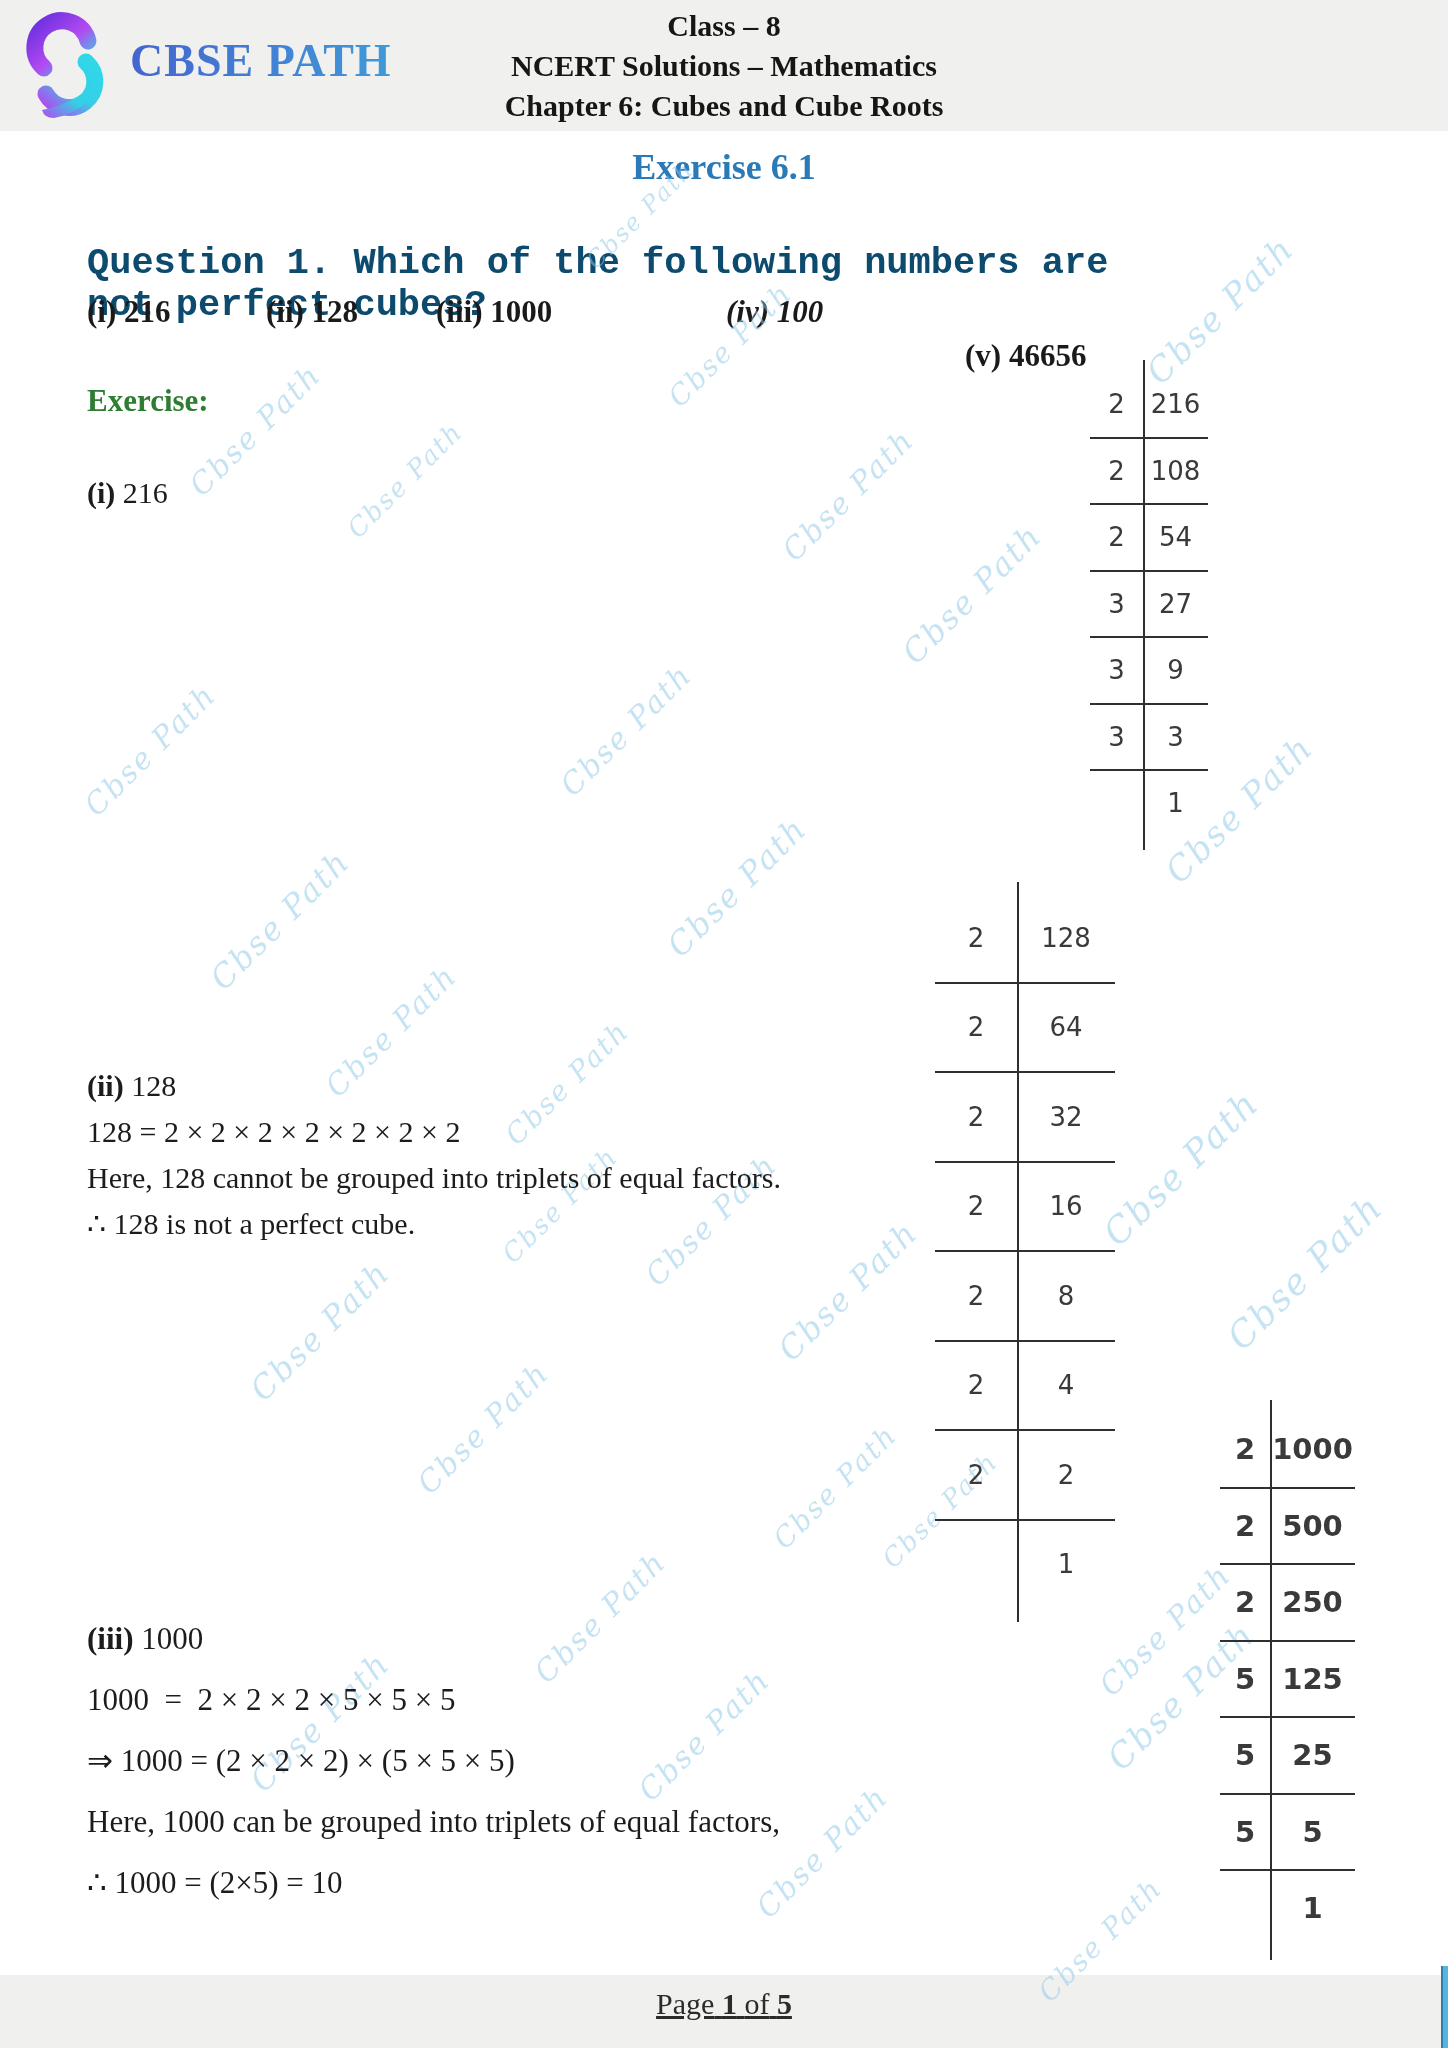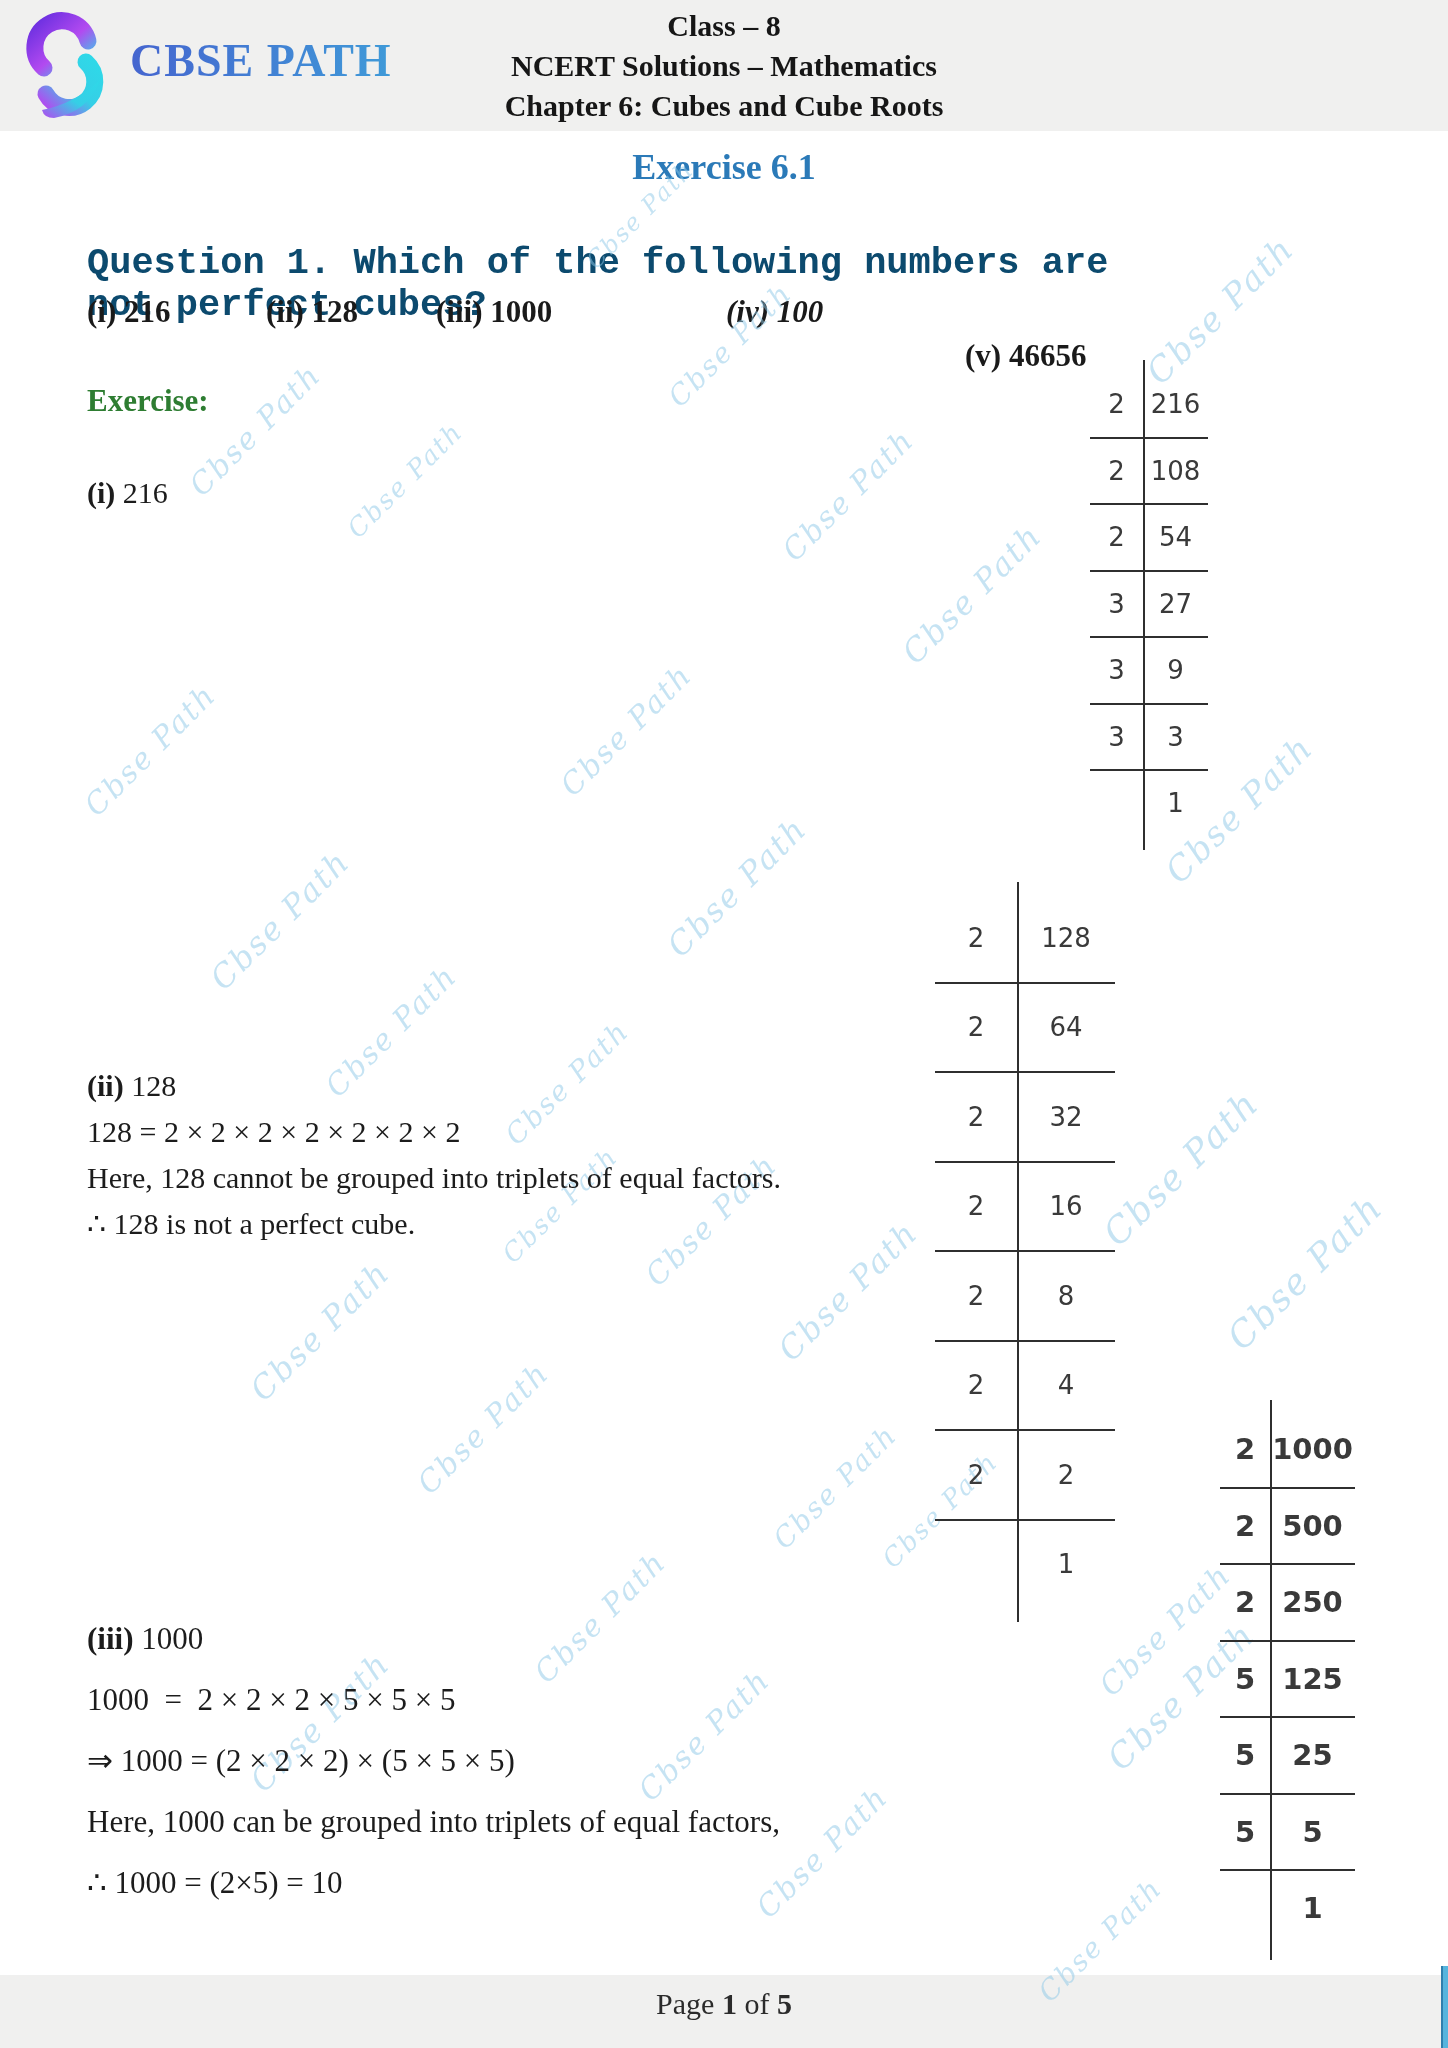--- a/index.html
+++ b/index.html
@@ -72,21 +72,21 @@
     font-family:"DejaVu Serif", serif;font-style:italic;
     color:var(--watermark_blue,#8ec9e8);opacity:0.5;letter-spacing:2px;white-space:pre;
   }
   
   .footer{
     position:absolute;left:0;top:1975px;width:1448px;height:73px;
     background:var(--footer_bg,#f0f0ef);
   }
   .footer-text{
     position:absolute;left:0;top:12px;width:100%;text-align:center;
-    font-size:30px;color:#2b2b2b;
+    font-size:30px;color:#2b2b2b;text-decoration:underline;
   }
   .footer-text .num{font-weight:bold;}
   .scroll-thumb{
     position:absolute;right:0;top:1966px;width:7px;height:82px;
     background:linear-gradient(90deg,#2f7fae 0 2px,#56b4dd 2px);
   }
 </style>
 </head>
 <body>
 

